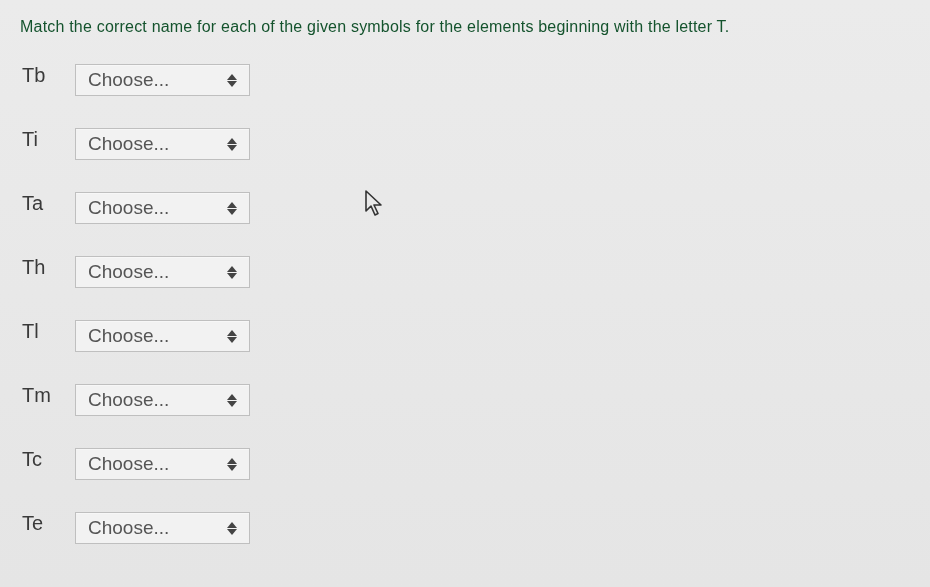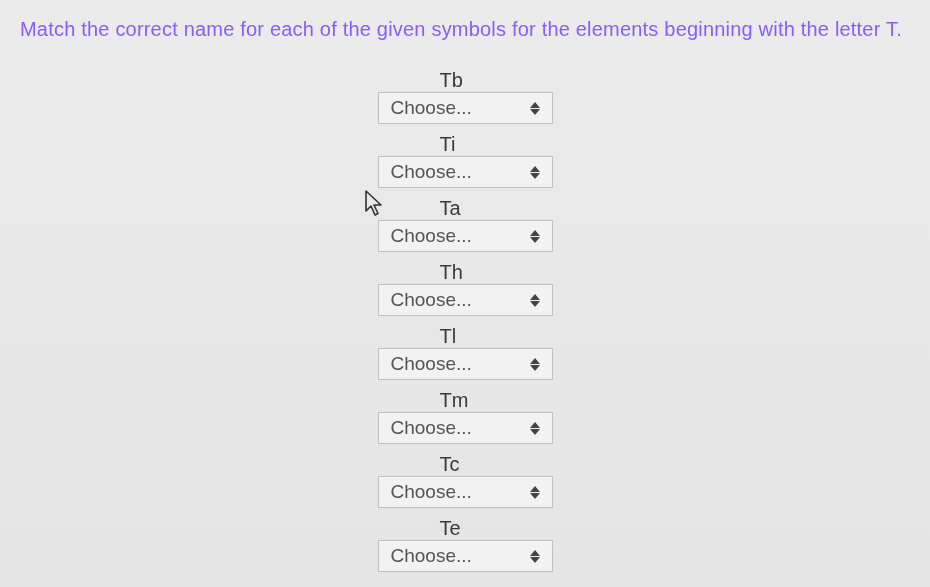--- a/index.html
+++ b/index.html
@@ -11,34 +11,33 @@
       width: 930px;
       height: 587px;
       background: linear-gradient(to bottom, #ebebeb 0%, #e5e5e5 100%);
       font-family: Arial, Helvetica, sans-serif;
       color: #333;
       padding: 18px 20px;
       position: relative;
       overflow: hidden;
     }
     .prompt {
-      font-size: 20px;
-      color: #8b5cf6;
+      font-size: 16px;
+      color: #14532d;
       margin-bottom: 28px;
       letter-spacing: 0.2px;
     }
     .match-list {
       display: flex;
       flex-direction: column;
     }
     .row {
       display: flex;
-      align-items: center;
+      align-items: flex-start;
       height: 64px;
-      flex-direction: column;
     }
     .symbol {
       width: 55px;
       font-size: 20px;
       color: #3a3a3a;
       text-align: left;
       padding-left: 2px;
     }
     .dropdown {
       width: 175px;

